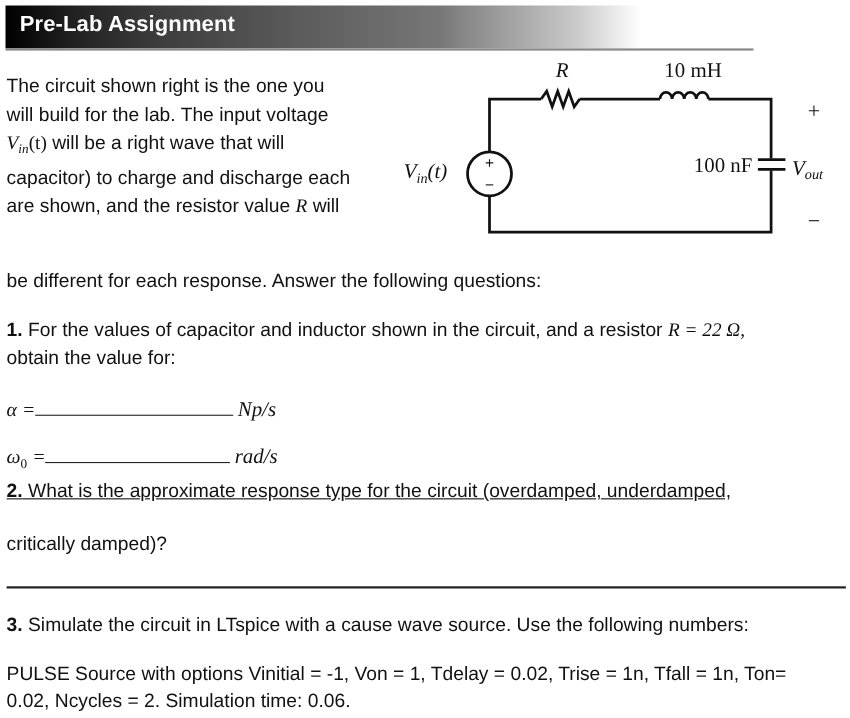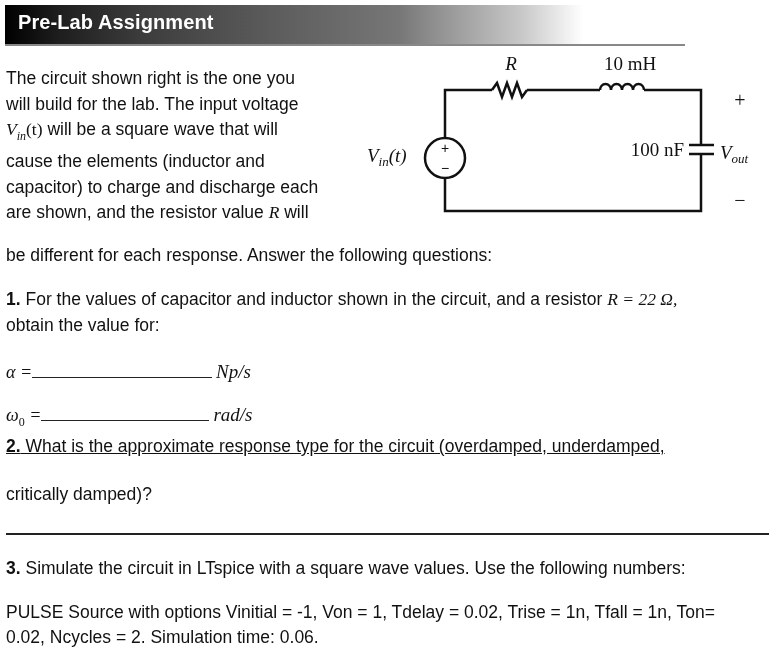--- a/index.html
+++ b/index.html
@@ -32,22 +32,21 @@
 </head>
 <body>
 
 <div class="header-bar">
   <span class="header-title">Pre-Lab Assignment</span>
 </div>
 
 <div class="intro">
   <span class="line">The circuit shown right is the one you</span>
   <span class="line">will build for the lab. The input voltage</span>
-  <span class="line"><span class="math"><span>V</span><sub>in</sub><span style="font-style:normal">(t)</span></span><span> will be a square wave that will</span></span>
-  <span class="line">cause the elements (inductor and</span>
+  <span class="line"><span class="math"><span>V</span><sub>in</sub><span style="font-style:normal">(t)</span></span><span> will be a right wave that will</span></span>
   <span class="line">capacitor) to charge and discharge each</span>
   <span class="line"><span>are shown, and the resistor value </span><span class="math">R</span><span> will</span></span>
 </div>
 <div class="intro-last">be different for each response. Answer the following questions:</div>
 
 <svg class="circuit" viewBox="360 48 413 172" width="413" height="172" xmlns="http://www.w3.org/2000/svg">
   <g stroke="#111" stroke-width="2.5" fill="none" stroke-linejoin="miter">
 
     <polyline points="445,138 445,90 492,90"></polyline>
 
@@ -93,16 +92,16 @@
   <span class="serif" style="font-style:italic; font-size:18px;"><span>ω</span><sub style="font-size:12px; font-style:normal;">0</sub><span> =</span></span><span class="blank-line" style="width:168px; height:18px;"></span><span class="serif" style="font-style:italic; font-size:19px; margin-left:4px;">rad/s</span>
 </div>
 
 <div class="q" style="top:436px;text-decoration:underline;">
   <b>2.</b><span> What is the approximate response type for the circuit (overdamped, underdamped,</span>
 </div>
 <div class="q" style="top:472px;margin-top:12px;">critically damped)?</div>
 <div class="answer-line"></div>
 
 <div class="q" style="top:558px;">
-  <b>3.</b><span> Simulate the circuit in LTspice with a square wave values. Use the following numbers:</span>
+  <b>3.</b><span> Simulate the circuit in LTspice with a cause wave source. Use the following numbers:</span>
 </div>
 <div class="q" style="top:602px;">PULSE Source with options Vinitial = -1, Von = 1, Tdelay = 0.02, Trise = 1n, Tfall = 1n, Ton=</div>
 <div class="q" style="top:627px;">0.02, Ncycles = 2. Simulation time: 0.06.</div>
 
 </body></html>

